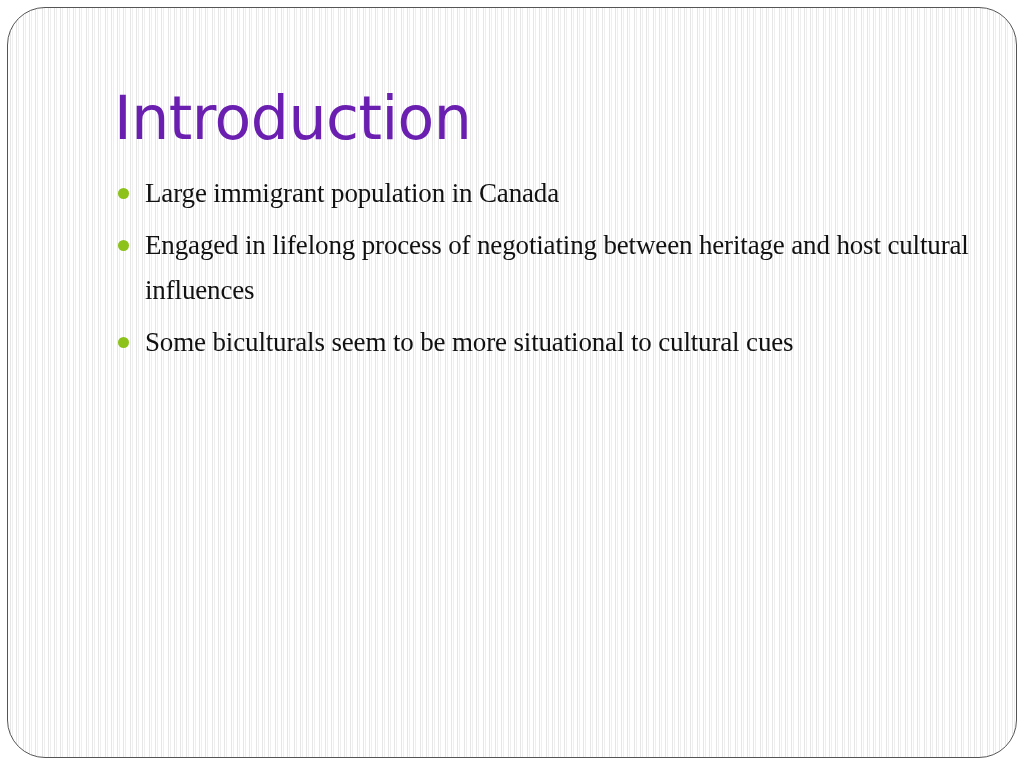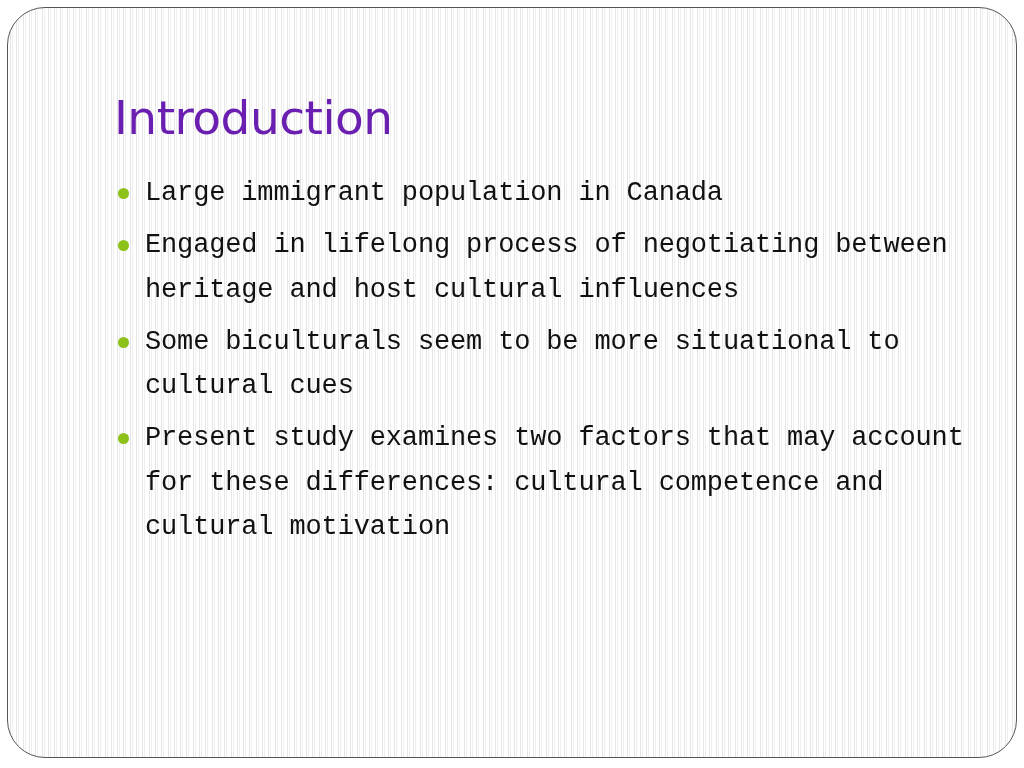--- a/index.html
+++ b/index.html
@@ -40,34 +40,34 @@
         #ffffff 6.3px
       );
     }
     .title {
       position: absolute;
       left: 106px;
       top: 80px;
       margin: 0;
       font-family: "DejaVu Sans", "Liberation Sans", sans-serif;
       font-weight: normal;
-      font-size: 47px;
+      font-size: 60px;
       letter-spacing: -0.5px;
       line-height: 60px;
       color: #6a1fb0;
     }
     .bullets {
       position: absolute;
       left: 106px;
       top: 163px;
       width: 860px;
       margin: 0;
       padding: 0;
       list-style: none;
-      font-family: Liberation Mono, monospace;
+      font-family: Liberation Serif, serif;
       font-size: 27px;
       line-height: 44.5px;
       color: #111111;
     }
     .bullets li {
       position: relative;
       padding-left: 31px;
       margin-bottom: 7.5px;
     }
     .bullet-dot {
@@ -96,19 +96,15 @@
         <span class="bullet-text">Large immigrant population in Canada</span>
       </li>
       <li>
         <span class="bullet-dot"></span>
         <span class="bullet-text">Engaged in lifelong process of negotiating between heritage and host cultural influences</span>
       </li>
       <li>
         <span class="bullet-dot"></span>
         <span class="bullet-text">Some biculturals seem to be more situational to cultural cues</span>
       </li>
-      <li>
-        <span class="bullet-dot"></span>
-        <span class="bullet-text">Present study examines two factors that may account for these differences: cultural competence and cultural motivation</span>
-      </li>
     </ul>
   </div>
 </div>
 
 </body></html>

